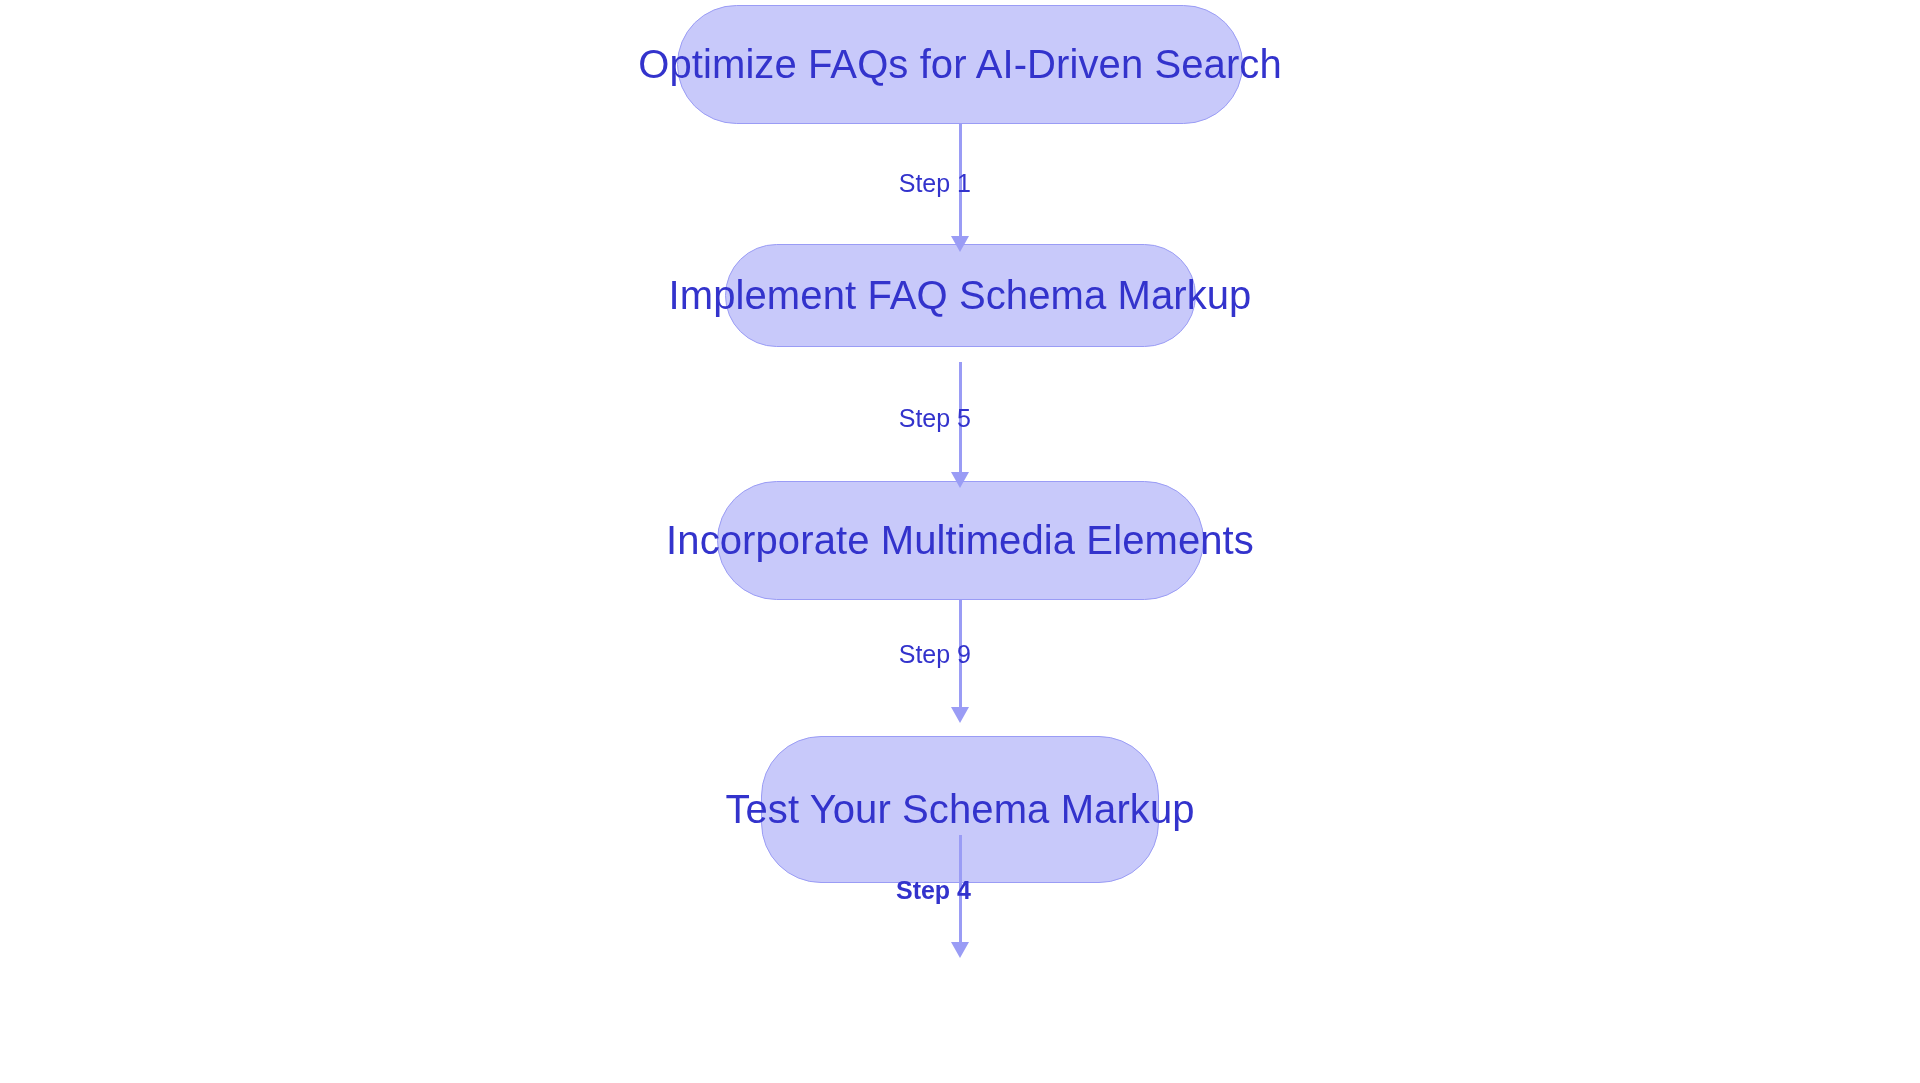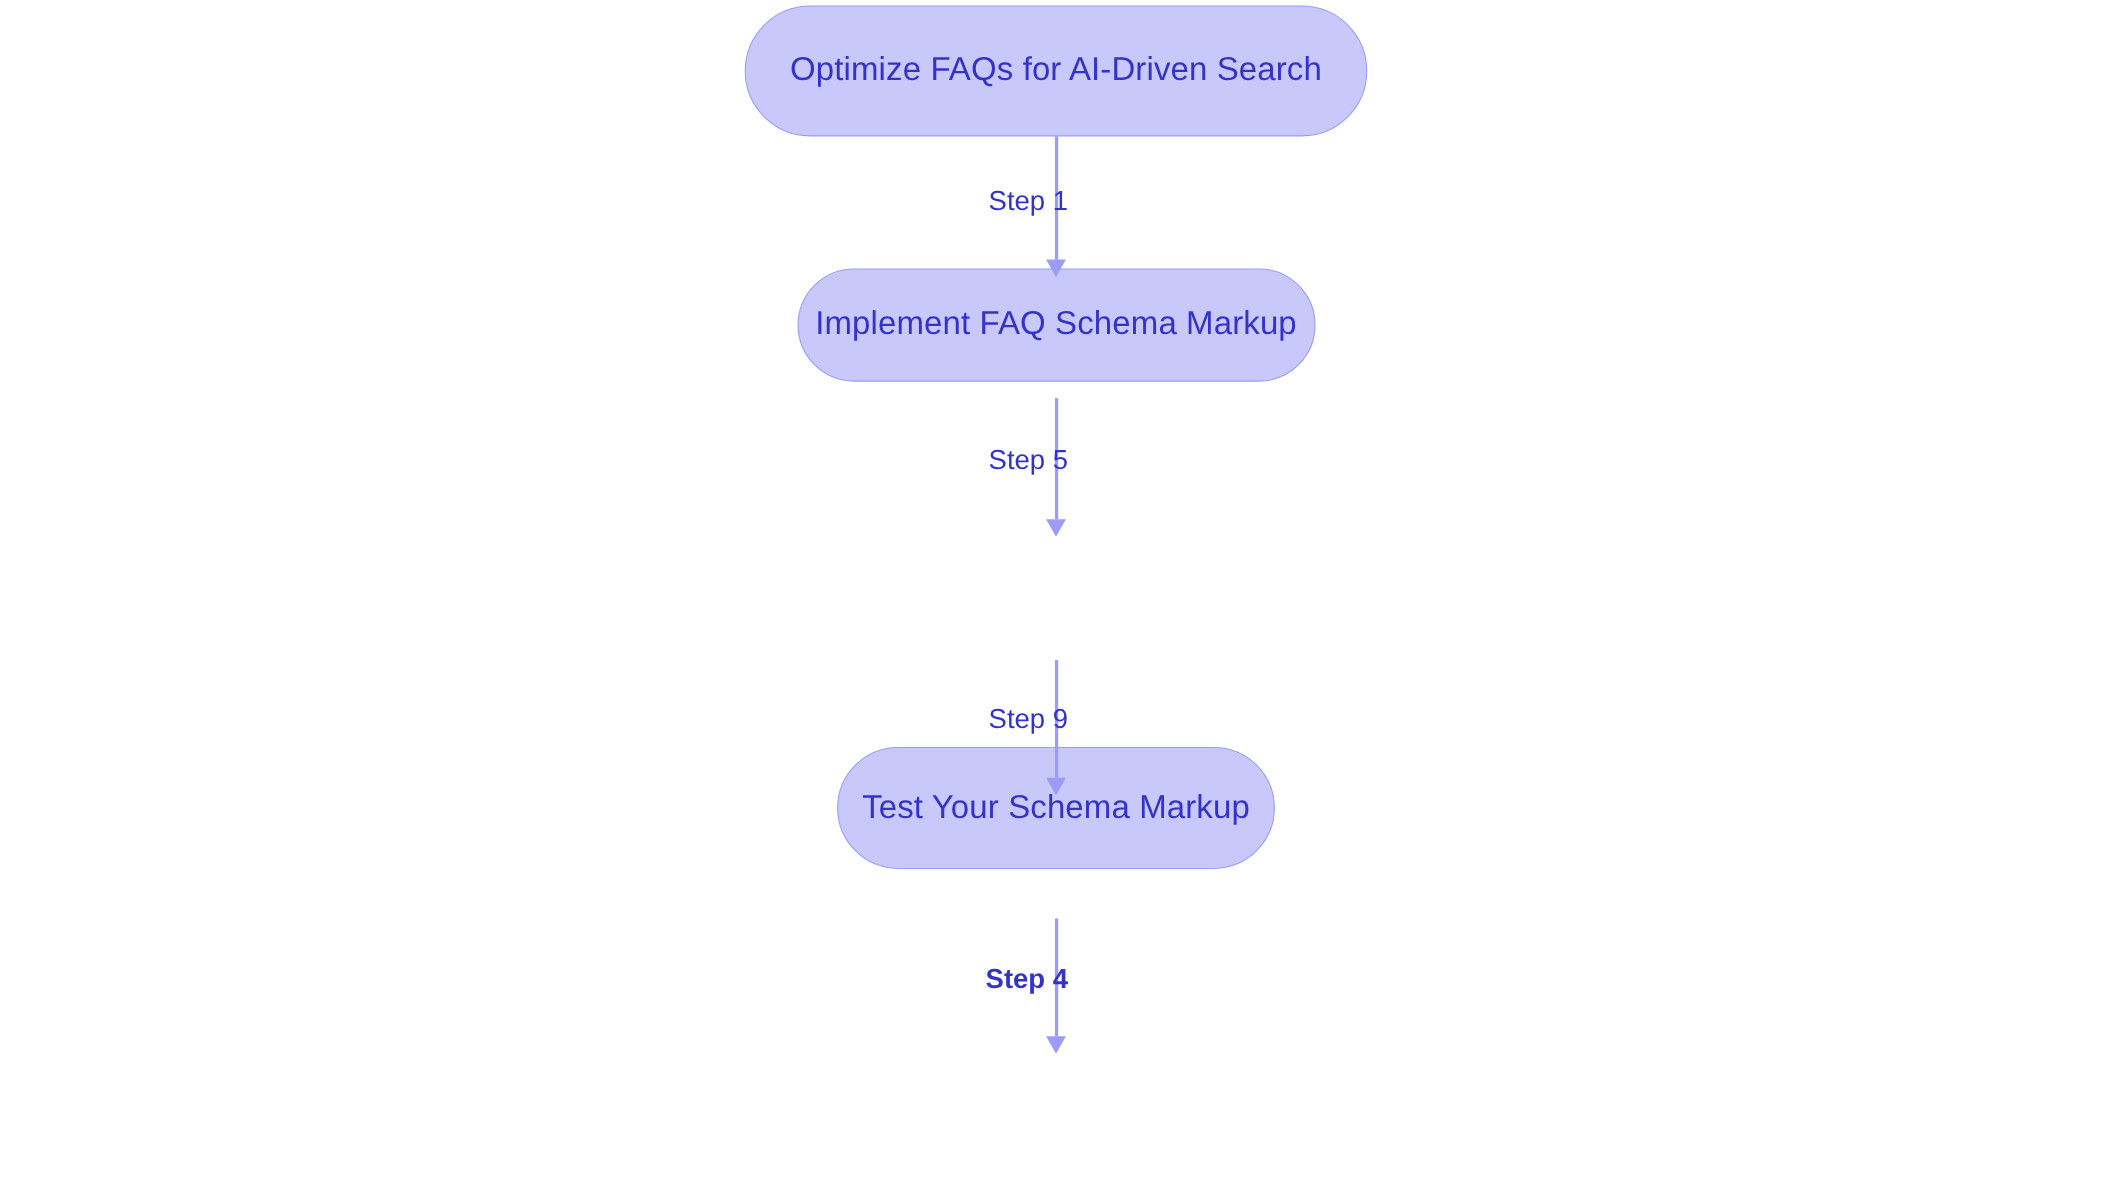--- a/index.html
+++ b/index.html
@@ -26,21 +26,21 @@
     position: absolute;
     box-sizing: border-box;
     height: 119px;
     background: #c8c9fa;
     border: 1.6px solid #9a9cf5;
     border-radius: 60px;
     display: flex;
     align-items: center;
     justify-content: center;
     color: #3333cc;
-    font-size: 30px;
+    font-size: 40px;
     font-weight: 400;
     letter-spacing: 0.1px;
     white-space: nowrap;
     font-family: "Liberation Sans", sans-serif;
   }
 
   
   .edge {
     position: absolute;
     width: 1px;
@@ -81,22 +81,25 @@
 <div id="flowchart">
 
   <div class="node" style="width: 566px; height: 119px; left: 677px; top: 4.5px;">
     <span>Optimize FAQs for AI-Driven Search</span>
   </div>
 
   <div class="node" style="width: 471px; height: 103px; left: 724.5px; top: 243.5px;">
     <span>Implement FAQ Schema Markup</span>
   </div>
 
+  <div class="node" style="width: 487px; height: 119px; left: 716.5px; top: 480.5px;">
+    <span>Incorporate Multimedia Elements</span>
+  </div>
 
-  <div class="node" style="width: 398px; height: 111px; left: 761px; top: 679px;">
+  <div class="node" style="width: 398px; height: 147px; left: 761px; top: 736px;">
     <span>Test Your Schema Markup</span>
   </div>
 
 
   <div class="edge" style="left: 960px; top: 124px;">
     <div class="edge-line" style="height: 112px;"></div>
     <div class="edge-arrow" style="top: 112px;"></div>
     <div class="edge-label" style="top: 45px;">Step 1</div>
   </div>
 

